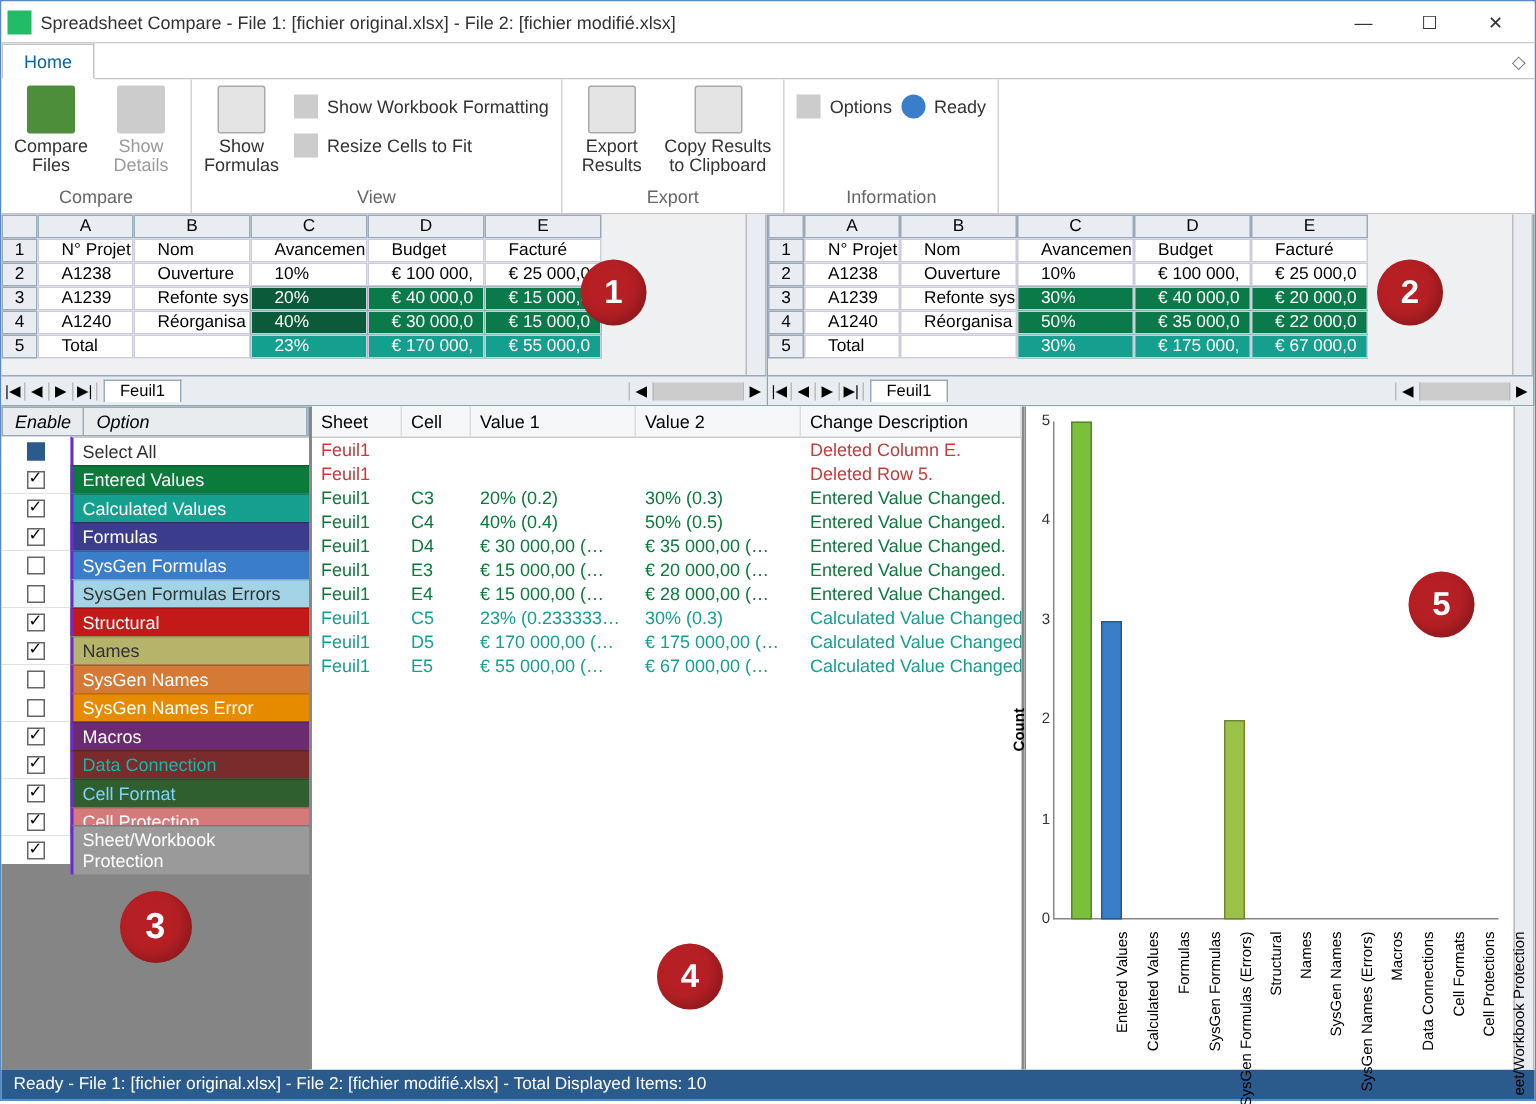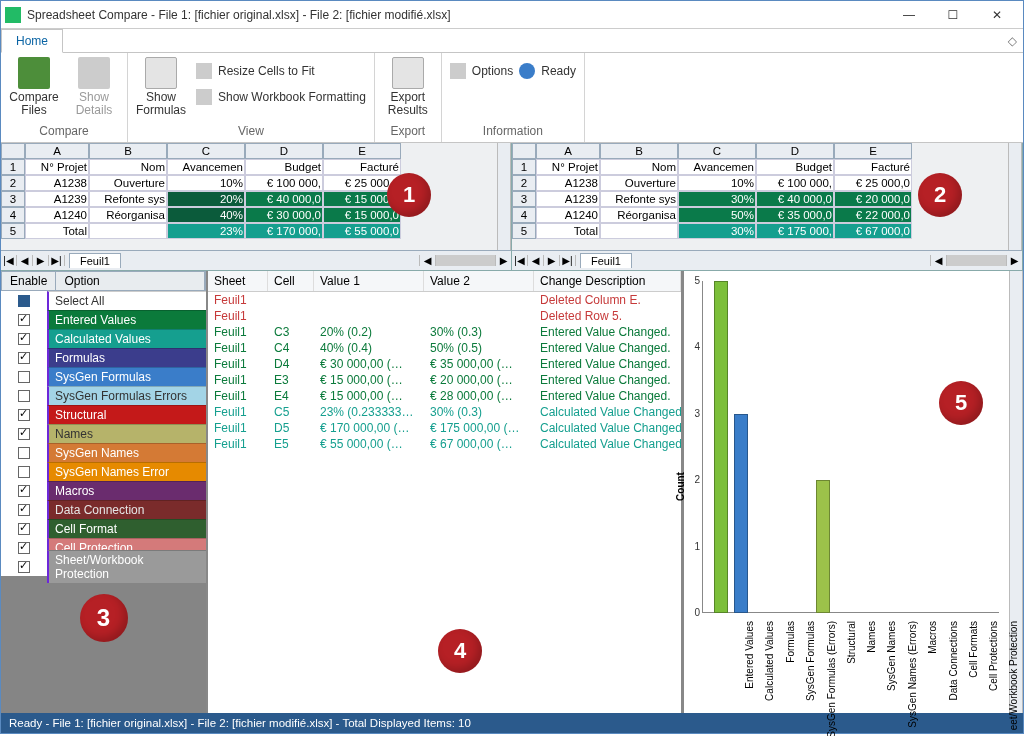--- a/index.html
+++ b/index.html
@@ -21,37 +21,37 @@
   .ribbtn .lbl { text-align:center; line-height:1.1; color:#333; }
   .ribbtn.disabled .lbl { color:#9a9a9a; }
   .ribsmall { display:flex; align-items:center; gap:6px; height:20px; color:#333; }
   .ribsmall .sico { width:16px; height:16px; background:#4d8e3a; }
   .ribgroup .gname { text-align:center; color:#666; margin-top:auto; }
 
   .mid { display:flex; height:128px; border-bottom:1px solid #8aa; }
   .sheet { flex:1; display:flex; flex-direction:column; border-right:1px solid #8aa; position:relative; background:#eef0f2; }
   .grid { display:grid; grid-template-columns: 24px 64px 78px 78px 78px 78px; font-size:11.5px; }
   .hd, .rh { background:#e9edf2; border:1px solid #9ab; text-align:center; padding:1px 2px; }
-  .cell { background:#fff; border:1px solid #ccd; padding:1px 1px; white-space:nowrap; overflow:hidden;text-align:right; }
+  .cell { background:#fff; border:1px solid #ccd; padding:1px 15px; white-space:nowrap; overflow:hidden; }
   .g-dark { background:#0b5b3b; color:#fff; }
   .g-dark2 { background:#0a7a4a; color:#fff; }
   .tealbg { background:#159f8f; color:#fff; }
   .sheet-tabs { margin-top:auto; display:flex; align-items:center; height:20px; background:#e9edf2; border-top:1px solid #9ab; }
   .sheet-tabs .nav { display:flex; }
   .sheet-tabs .nav span { width:16px; text-align:center; border-right:1px solid #bbb; font-size:10px; }
   .sheet-tabs .tab { background:#fff; border:1px solid #9ab; border-bottom:none; padding:1px 10px; font-size:11px; margin-left:4px;}
   .sheet-tabs .scroll { margin-left:auto; display:flex; }
   .sheet-tabs .scroll span { width:16px; text-align:center; font-size:10px; border-left:1px solid #bbb; }
   .redball { position:absolute; width:44px; height:44px; border-radius:50%; background:#b62025; color:#fff; display:flex; align-items:center; justify-content:center; font-size:22px; font-weight:bold; box-shadow:inset -4px -4px 8px rgba(0,0,0,.2); }
   .vbar { width:14px; background:#e9edf2; border-left:1px solid #bbb; border-right:1px solid #bbb; }
 
   .lower { flex:1; display:flex; background:#f0f0f0; min-height:0; }
   .opts { width:205px; background:#858585; display:flex; flex-direction:column; }
   .opts .head { display:flex; background:#e8ecef; border:1px solid #9ab; }
-  .opts .head div { padding:2px 8px; border-right:1px solid #9ab; }
+  .opts .head div { padding:2px 8px; border-right:1px solid #9ab;font-style:italic; }
   .optrow { display:flex; align-items:center; height:19px; }
   .optrow .cb { width:46px; background:#fff; height:100%; display:flex; align-items:center; justify-content:center; }
   .optrow .cb span { width:12px; height:12px; border:1px solid #666; display:inline-block; position:relative; }
   .optrow .cb.checked span::after { content:"✓"; position:absolute; top:-3px; left:0; font-size:11px; }
   .optrow .lab { flex:1; padding:2px 6px; color:#fff; border-left:2px solid #6d28d9; border-top:1px solid rgba(0,0,0,.2);}
   .bigball { width:48px; height:48px; border-radius:50%; background:#b62025; color:#fff; display:flex; align-items:center; justify-content:center; font-size:24px; font-weight:bold; margin:18px auto; box-shadow:inset -4px -4px 8px rgba(0,0,0,.2);}
 
   .diffs { flex:1; background:#fff; border-left:2px solid #888; border-right:2px solid #888; position:relative; display:flex; flex-direction:column;}
   .diffs .hd2 { display:grid; grid-template-columns:60px 46px 110px 110px 1fr; border-bottom:1px solid #ccc; background:#f5f7f9;}
   .diffs .hd2 div { padding:3px 6px; font-weight:normal; border-right:1px solid #ddd; }
@@ -112,36 +112,41 @@
     <div class="ribgroup">
       <div class="row">
         <div class="ribbtn">
             <div class="ico" style="background:#e4e4e4;border:1px solid #aaa"></div>
             <div class="lbl" style="white-space:pre">Show
 Formulas</div>
           </div>
         <div style="display:flex;flex-direction:column;gap:6px;padding-top:4px;">
           <div class="ribsmall">
               <span class="sico" style="background:#ccc"></span>
-              <span>Resize Cells to Fit</span>
+              <span>Show Workbook Formatting</span>
             </div>
           <div class="ribsmall">
               <span class="sico" style="background:#ccc"></span>
-              <span>Show Workbook Formatting</span>
+              <span>Resize Cells to Fit</span>
             </div>
         </div>
       </div>
       <div class="gname">View</div>
     </div>
     <div class="ribgroup">
       <div class="row">
         <div class="ribbtn">
             <div class="ico" style="background:#e4e4e4;border:1px solid #aaa"></div>
             <div class="lbl" style="white-space:pre">Export
 Results</div>
+          </div>
+        <div class="ribbtn">
+            <div class="ico" style="background:#e4e4e4;border:1px solid #aaa"></div>
+            <div class="lbl" style="white-space:pre">Copy Results
+to Clipboard</div>
           </div>
       </div>
       <div class="gname">Export</div>
     </div>
     <div class="ribgroup">
       <div style="display:flex;flex-direction:row;gap:6px;padding-top:4px;">
         <div class="ribsmall">
             <span class="sico" style="background:#ccc"></span>
             <span>Options</span>
           </div>
@@ -339,27 +344,27 @@
           <div class="optrow">
             <div class="cb checked">
               <span></span>
             </div>
             <div class="lab" style="background:#6a2c6e;color:#fff">Macros</div>
           </div>
           <div class="optrow">
             <div class="cb checked">
               <span></span>
             </div>
-            <div class="lab" style="background:#7a2b2b;color:#e5e5e5">Data Connection</div>
-          </div>
-          <div class="optrow">
-            <div class="cb checked">
-              <span></span>
-            </div>
-            <div class="lab" style="background:#2f5f2f;color:#ffffff">Cell Format</div>
+            <div class="lab" style="background:#7a2b2b;color:#14b8a6">Data Connection</div>
+          </div>
+          <div class="optrow">
+            <div class="cb checked">
+              <span></span>
+            </div>
+            <div class="lab" style="background:#2f5f2f;color:#7dd3fc">Cell Format</div>
           </div>
           <div class="optrow">
             <div class="cb checked">
               <span></span>
             </div>
             <div class="lab" style="background:#d47a7a;color:#fff">Cell Protection</div>
           </div>
           <div class="optrow">
             <div class="cb checked">
               <span></span>

